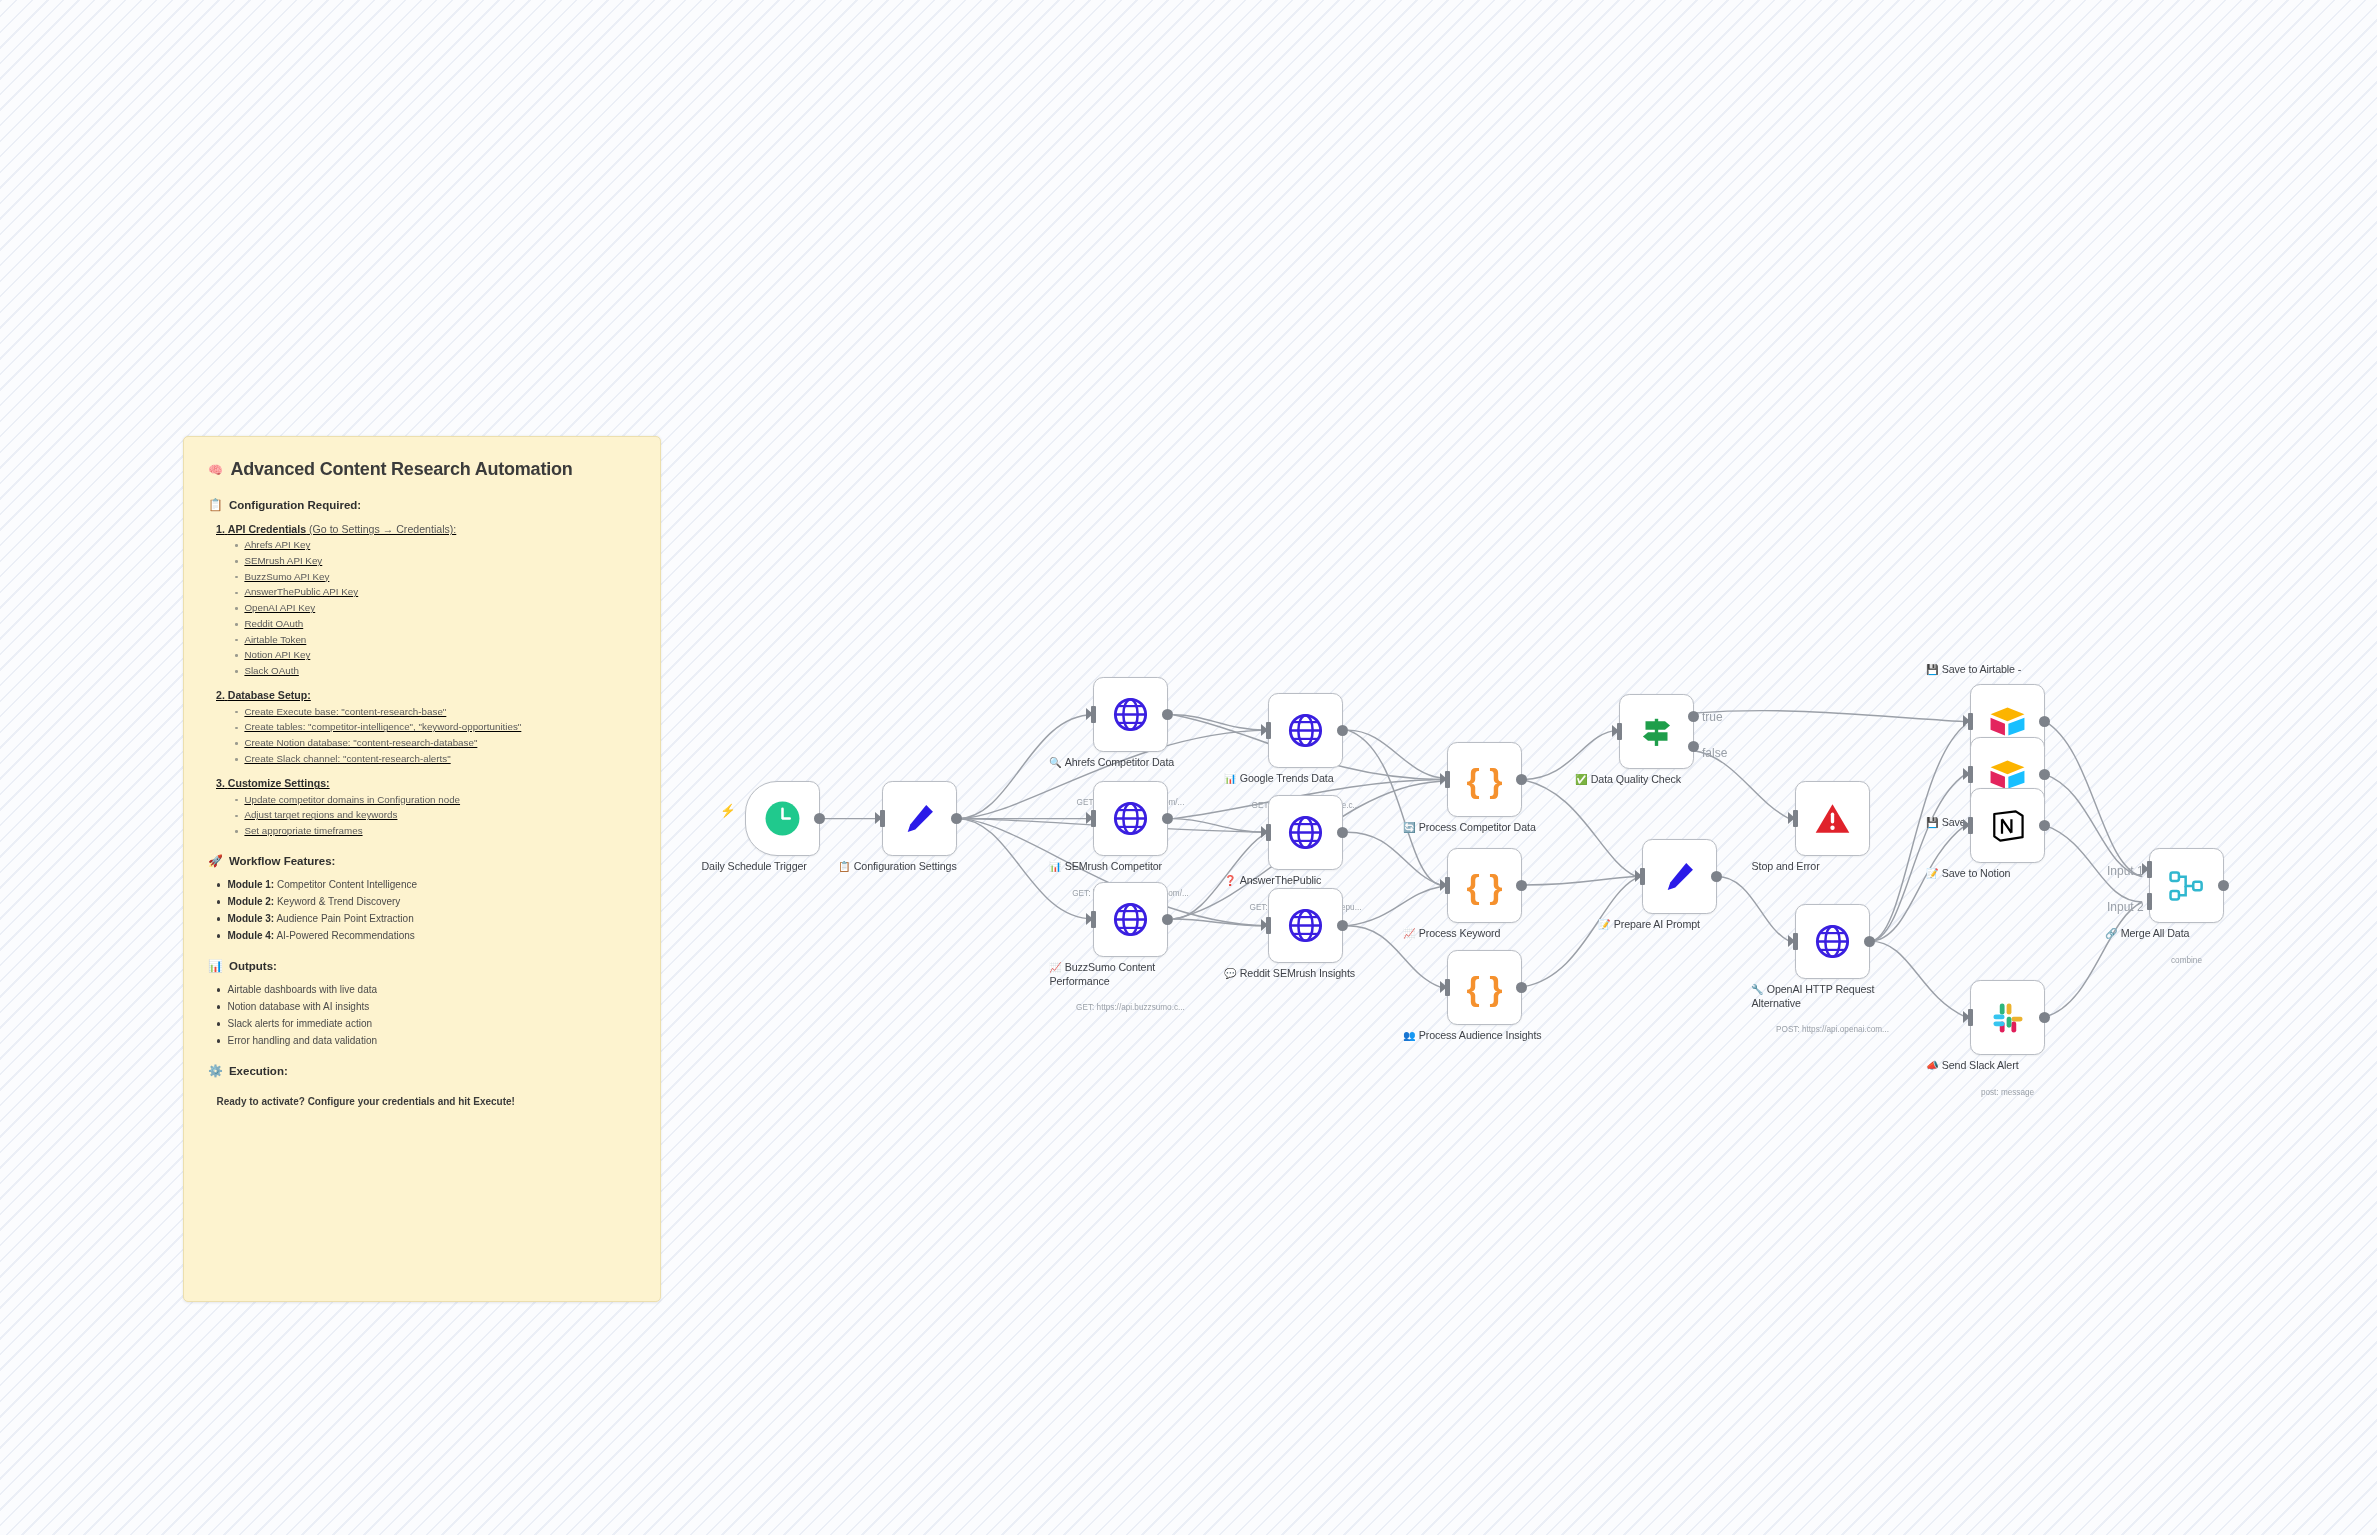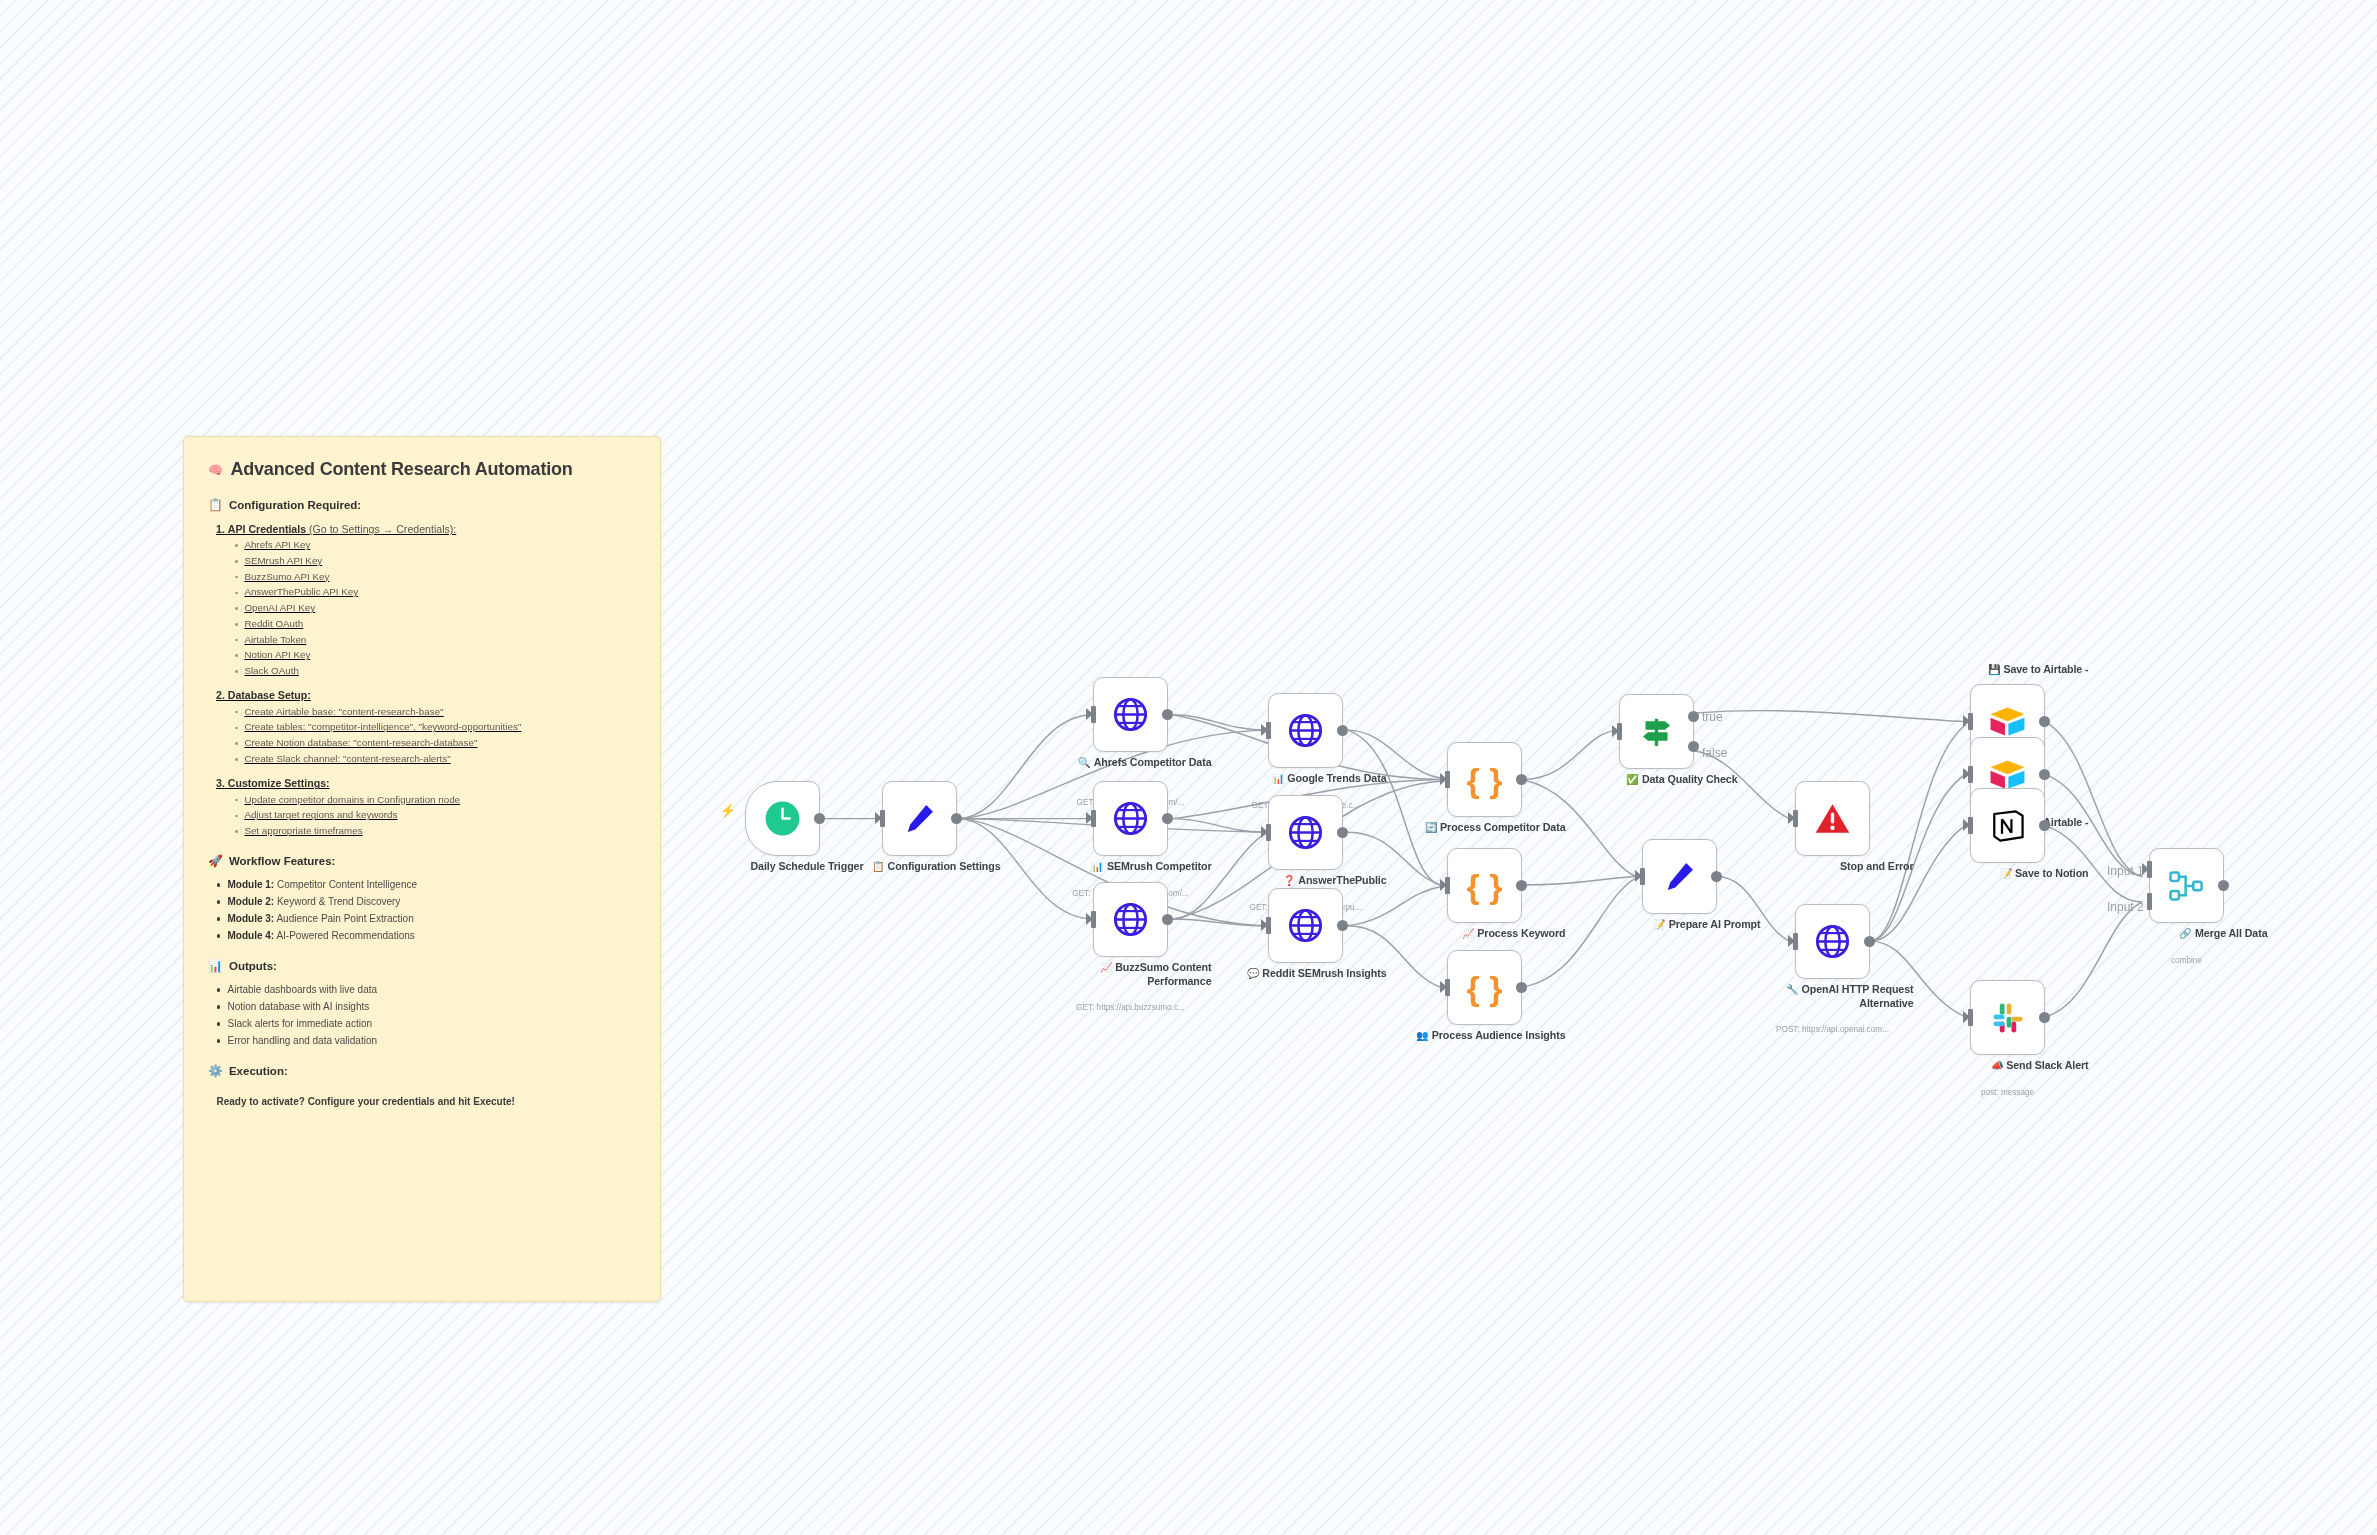--- a/index.html
+++ b/index.html
@@ -72,22 +72,22 @@
     position:absolute;left:-7.7px;top:50%;margin-top:-6.8px;
     width:0;height:0;border-top:6.8px solid transparent;border-bottom:6.8px solid transparent;
     border-left:7.7px solid #7d828a;
   }
   .in-bar{position:absolute;left:-2.6px;top:50%;margin-top:-8.5px;width:4.3px;height:17px;background:#7d828a;border-radius:0.9px;}
   .in-bar.b2{top:72%;}
   .in-arrow.a2{top:28%;}
   .in-bar.b1{top:28%;}
 
   .nlabel{
-    position:absolute;text-align:right;font-size:10.7px;color:#3f4248;
-    font-weight:bold;width:162px;left:50%;margin-left:-81px;top:78px;
+    position:absolute;text-align:left;font-size:10.7px;color:#3f4248;
+    font-weight:normal;width:162px;left:50%;margin-left:-81px;top:78px;
     line-height:12.8px;letter-spacing:-0.1px;
   }
   .nlabel .ico{font-size:10.2px;margin-right:2.6px;}
   .nsub{
     position:absolute;text-align:center;font-size:8.2px;color:#9aa0a8;
     width:196px;left:50%;margin-left:-98px;top:107px;line-height:10.2px;
     white-space:nowrap;overflow:hidden;text-overflow:ellipsis;
   }
   .nsub.two{top:120px;}
   .portlbl{position:absolute;font-size:12px;color:#9aa0a8;}
@@ -188,21 +188,21 @@
             <li>Airtable Token</li>
             <li>Notion API Key</li>
             <li>Slack OAuth</li>
           </ul>
         </li>
 
         <li>
           <span class="num-lbl">2.</span>
           <span class="num-lbl">Database Setup:</span>
           <ul class="sub-ul">
-            <li>Create Airtable base: "content-research-base"</li>
+            <li>Create Execute base: "content-research-base"</li>
             <li>Create tables: "competitor-intelligence", "keyword-opportunities"</li>
             <li>Create Notion database: "content-research-database"</li>
             <li>Create Slack channel: "content-research-alerts"</li>
           </ul>
         </li>
 
         <li>
           <span class="num-lbl">3.</span>
           <span class="num-lbl">Customize Settings:</span>
           <ul class="sub-ul">

